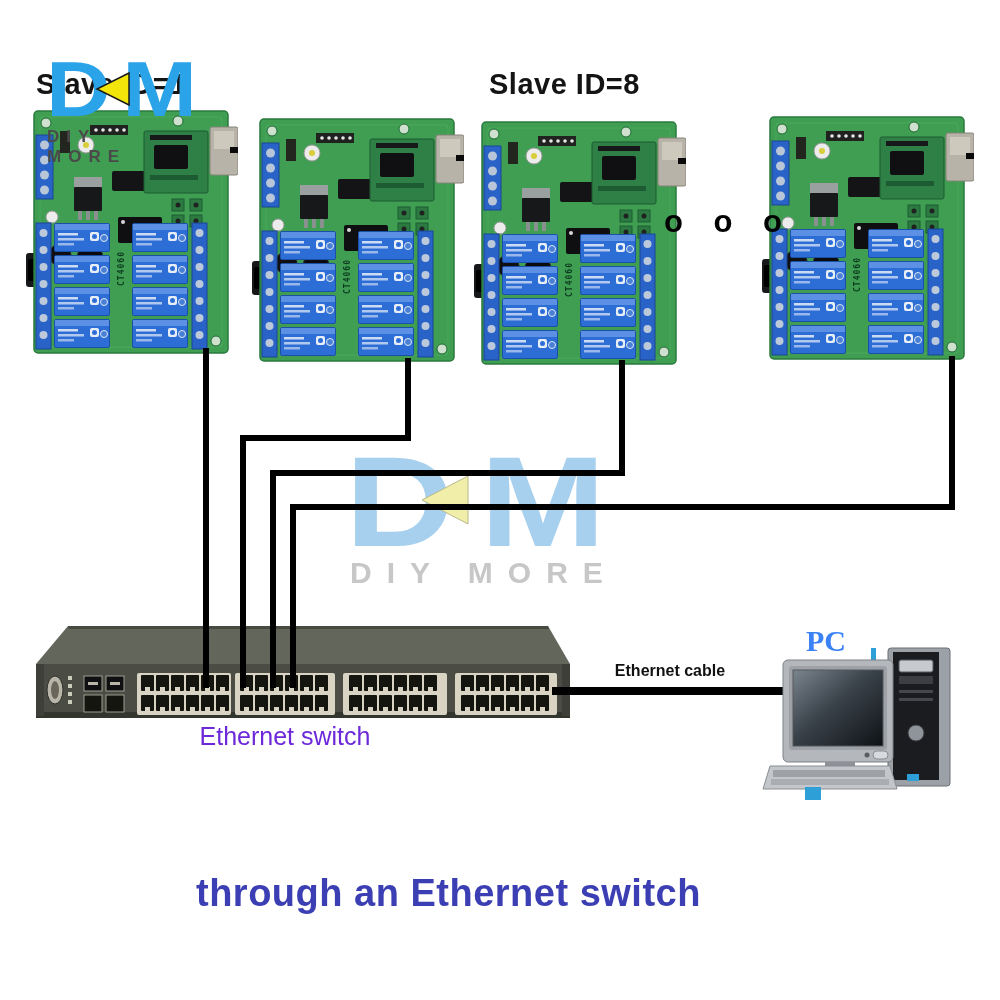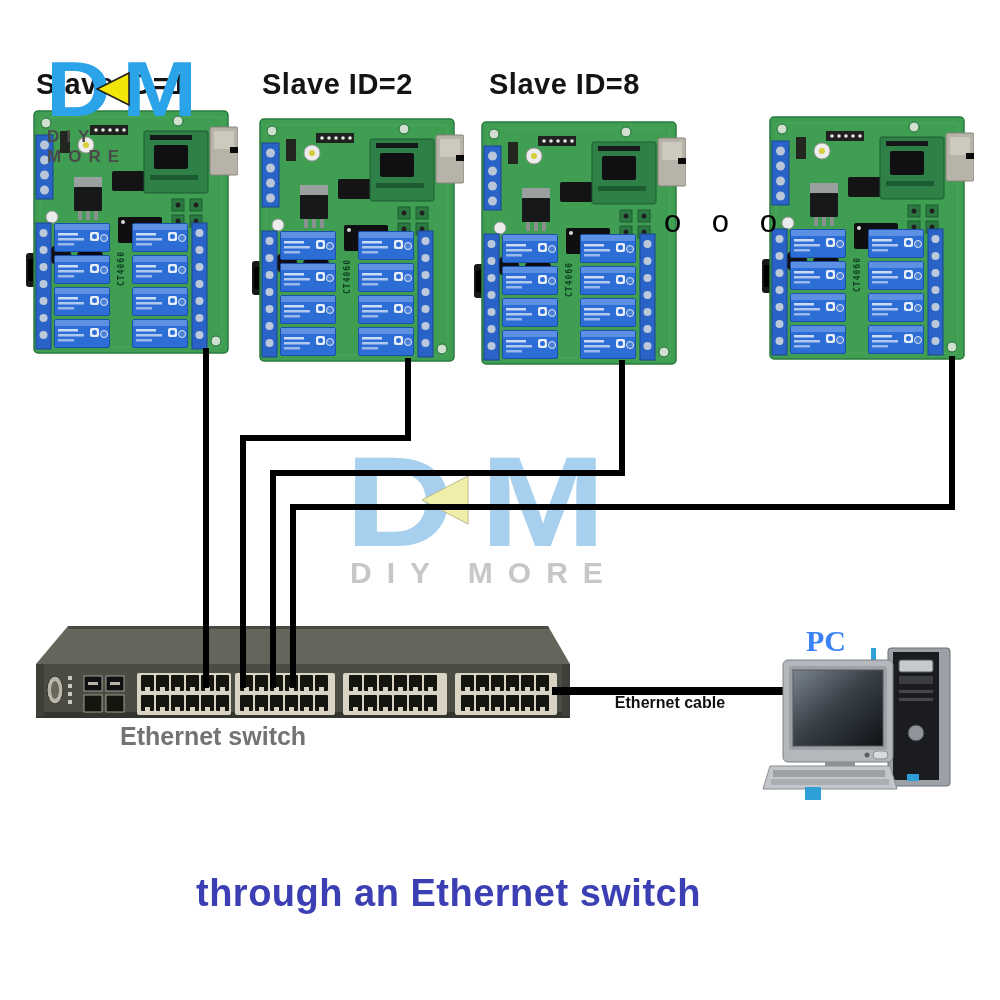--- a/index.html
+++ b/index.html
@@ -4,38 +4,38 @@
 <style>
   html,body{margin:0;padding:0;background:#fff;}
   .stage{position:relative;width:1000px;height:1000px;background:#ffffff;overflow:hidden;
          font-family:"Liberation Sans","DejaVu Sans",sans-serif;}
   .slave-label{position:absolute;top:68px;font-size:29px;font-weight:bold;color:#141414;
                letter-spacing:0.5px;white-space:nowrap;z-index:4;}
   .board{position:absolute;z-index:3;}
   .board .marking{position:absolute;left:65px;top:159px;width:60px;text-align:center;
                   transform:rotate(-90deg);font-size:8px;font-weight:bold;color:#0b3a1f;
                   letter-spacing:1px;font-family:"DejaVu Sans Mono",monospace;}
-  .dots{position:absolute;left:664px;top:204px;font-size:31px;font-weight:400;color:#000;
+  .dots{position:absolute;left:664px;top:204px;font-size:31px;font-weight:700;color:#000;
         letter-spacing:11px;z-index:3;}
   .watermark{position:absolute;left:0;top:0;width:1000px;height:1000px;z-index:1;pointer-events:none;}
   .wm-dm{position:absolute;left:345px;top:438px;font-size:128px;font-weight:900;line-height:128px;
          letter-spacing:22px;transform:scaleX(1.18);transform-origin:left top;}
   .wm-tri{position:absolute;left:420px;top:474px;}
   .wm-sub{position:absolute;left:350px;top:556px;font-size:30px;font-weight:900;letter-spacing:15px;}
   .corner-logo{position:absolute;left:0;top:0;z-index:6;pointer-events:none;}
   .cl-dm{position:absolute;left:46px;top:50px;font-size:78px;font-weight:900;line-height:78px;
          letter-spacing:10px;transform:scaleX(1.15);transform-origin:left top;}
   .cl-tri{position:absolute;left:95px;top:71px;}
   .cl-sub{position:absolute;left:47px;top:127px;font-size:17px;font-weight:900;letter-spacing:7px;}
   .wires{position:absolute;left:0;top:0;z-index:5;pointer-events:none;}
   .switch-svg{position:absolute;left:30px;top:616px;z-index:2;}
-  .switch-label{position:absolute;left:120px;top:722px;width:330px;
-                font-size:25px;font-weight:bold;color:#737373;z-index:4;}
+  .switch-label{position:absolute;left:120px;top:722px;width:330px;text-align:center;
+                font-size:25px;font-weight:normal;color:#6d28d9;z-index:4;}
   .cable-label{position:absolute;left:600px;top:662px;width:140px;text-align:center;
-               font-size:16px;font-weight:bold;color:#111;z-index:4;margin-top:32px;}
+               font-size:16px;font-weight:bold;color:#111;z-index:4;}
   .pc-svg{position:absolute;left:755px;top:618px;z-index:6;}
   .pc-label{position:absolute;left:806px;top:624px;font-size:30px;font-weight:900;color:#3b82f6;z-index:7;font-family:Liberation Serif, serif;}
   .caption{position:absolute;left:196px;font-size:38px;font-weight:bold;letter-spacing:0.5px;
            white-space:nowrap;z-index:4;}
   .cap1{top:840px;} .cap2{top:872px;}
   .defs{position:absolute;width:0;height:0;}
 </style>
 </head>
 <body>
 
@@ -144,21 +144,20 @@
 
   <div class="watermark">
     <div class="wm-dm" style="color: rgb(167, 208, 238);">DM</div>
     <svg class="wm-tri" width="50" height="52" viewBox="0 0 50 52">
       <polygon points="48,2 2,26 48,50" stroke="#b9b98c" stroke-width="1" fill="#F0EEA8"></polygon>
     </svg>
     <div class="wm-sub" style="color: rgb(199, 199, 199);">DIY MORE</div>
   </div>
 
   <div class="slave-label" style="left:36px">Slave ID=1</div>
-  <div class="slave-label" style="left:262px">Slave ID=2</div>
   <div class="slave-label" style="left:489px">Slave ID=8</div>
 
   <div class="board" style="left:26px;top:105px">
     <svg width="212" height="250" viewBox="0 0 212 250">
         <use href="#relay-board"></use>
       </svg>
     <span class="marking">CT4060</span>
   </div>
   <div class="board" style="left:252px;top:113px">
     <svg width="212" height="250" viewBox="0 0 212 250">

